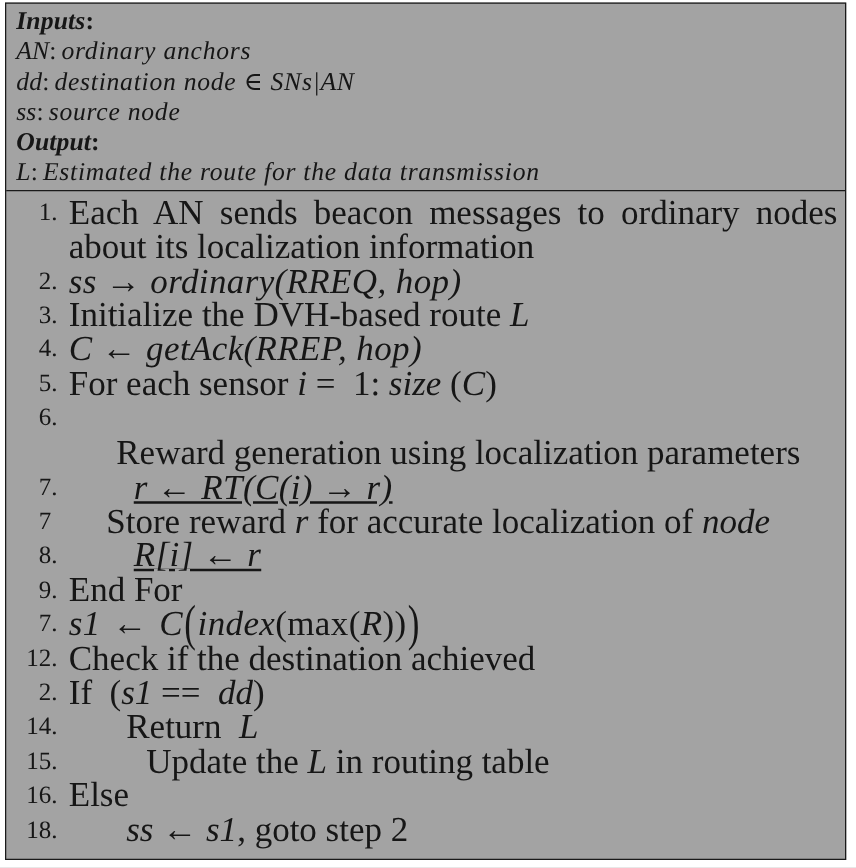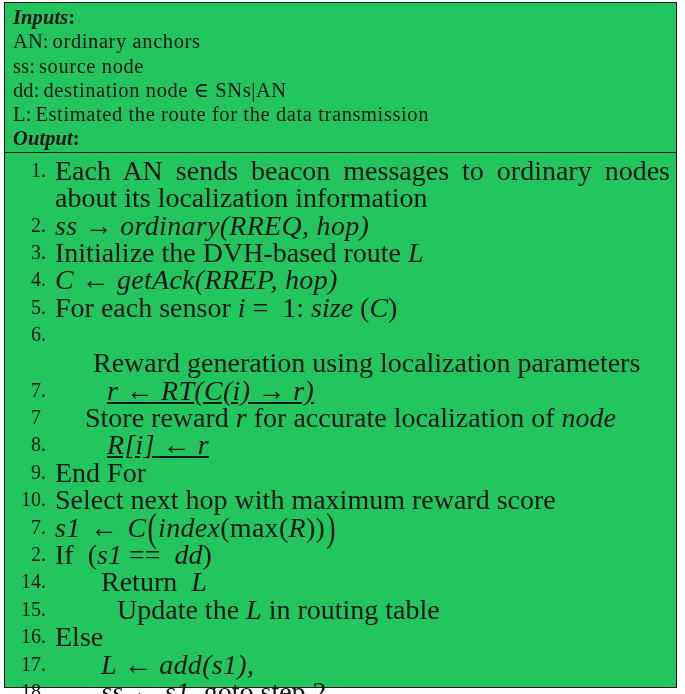--- a/index.html
+++ b/index.html
@@ -16,21 +16,21 @@
   }
 
   #algo-box {
     position: absolute;
     left: 4px;
     top: 2px;
     width: 673px;
     height: 686px;
     border: 1.6px solid #1a1a1a;
     box-sizing: border-box;
-    background: #22c55e;
+    background: #a3a3a3;
   }
 
   
   #algo-header {
     border-bottom: 1.6px solid #1a1a1a;
     padding: 2px 0 1px 8px;
   }
   .hdr-line {
     font-size: 20.5px;
     line-height: 24.3px;
@@ -39,20 +39,21 @@
   }
   .hdr-label {
     font-weight: bold;
     font-style: italic;
   }
   .hdr-colon {
     font-style: normal;
     font-weight: bold;
   }
   .hdr-line .mi {
+    font-style: italic;
   }
   .sp { letter-spacing: 0.6px; }
 
   
   #algo-steps {
     padding: 4px 6px 2px 6px;
   }
   .step {
     display: flex;
     align-items: flex-start;
@@ -110,27 +111,27 @@
 <body>
 
 <div id="algo-box">
 
   <div id="algo-header">
 
     <div class="hdr-line"><span class="hdr-label">Inputs</span><span class="hdr-colon">:</span></div>
 
     <div class="hdr-line"><span class="mi">AN</span><span class="roman">:</span><span class="mi sp" style="padding-left:4px">ordinary anchors</span></div>
 
+    <div class="hdr-line"><span class="mi">dd</span><span class="roman">:</span><span class="mi sp" style="padding-left:4px">destination node</span><span class="mi sp"> ∈ SNs|AN</span></div>
+
     <div class="hdr-line"><span class="mi">ss</span><span class="roman">:</span><span class="mi sp" style="padding-left:4px">source node</span></div>
 
-    <div class="hdr-line"><span class="mi">dd</span><span class="roman">:</span><span class="mi sp" style="padding-left:4px">destination node</span><span class="mi sp"> ∈ SNs|AN</span></div>
+    <div class="hdr-line"><span class="hdr-label">Output</span><span class="hdr-colon">:</span></div>
 
     <div class="hdr-line"><span class="mi">L</span><span class="roman">:</span><span class="mi sp" style="padding-left:4px">Estimated the route for the data transmission</span></div>
-
-    <div class="hdr-line"><span class="hdr-label">Output</span><span class="hdr-colon">:</span></div>
 
   </div>
 
   <div id="algo-steps">
 
     <div class="step">
       <div class="step-num">1.</div>
       <div class="step-body justified">Each AN sends beacon messages to ordinary nodes about its localization information</div>
     </div>
 
@@ -172,30 +173,30 @@
     <div class="step">
       <div class="step-num">8.</div>
       <div class="step-body mathline ind-2">R[i] ← r</div>
     </div>
 
     <div class="step">
       <div class="step-num">9.</div>
       <div class="step-body">End For</div>
     </div>
 
-    <div class="step">
-      <div class="step-num">10.</div>
-      <div class="step-body">Select next hop with maximum reward score</div>
-    </div>
 
     <div class="step">
       <div class="step-num">7.</div>
       <div class="step-body mathline"><span class="it">s1</span> <span class="op">←</span> <span class="it">C</span><span class="big-paren">(</span><span class="it">index</span><span class="up">(</span><span class="up">max</span><span class="up">(</span><span class="it">R</span><span class="up">)</span><span class="up">)</span><span class="big-paren">)</span></div>
     </div>
 
+    <div class="step">
+      <div class="step-num">12.</div>
+      <div class="step-body">Check if the destination achieved</div>
+    </div>
 
     <div class="step">
       <div class="step-num">2.</div>
       <div class="step-body">If &nbsp;<span class="roman">(</span><span class="it">s1</span> <span class="roman">==</span> &nbsp;<span class="it">dd</span><span class="roman">)</span></div>
     </div>
 
     <div class="step">
       <div class="step-num">14.</div>
       <div class="step-body ind-4">Return &nbsp;<span class="it">L</span></div>
     </div>
@@ -203,24 +204,20 @@
     <div class="step">
       <div class="step-num">15.</div>
       <div class="step-body ind-3">Update the <span class="it">L</span> in routing table</div>
     </div>
 
     <div class="step">
       <div class="step-num">16.</div>
       <div class="step-body">Else</div>
     </div>
 
-    <div class="step">
-      <div class="step-num">17.</div>
-      <div class="step-body mathline ind-4">L ← add(s1),</div>
-    </div>
 
     <div class="step">
       <div class="step-num">18.</div>
       <div class="step-body ind-4"><span class="it">ss</span> <span class="roman">←</span> <span class="it">s1</span><span class="roman">, goto step 2</span></div>
     </div>
 
   </div>
 </div>
 
 </body></html>

